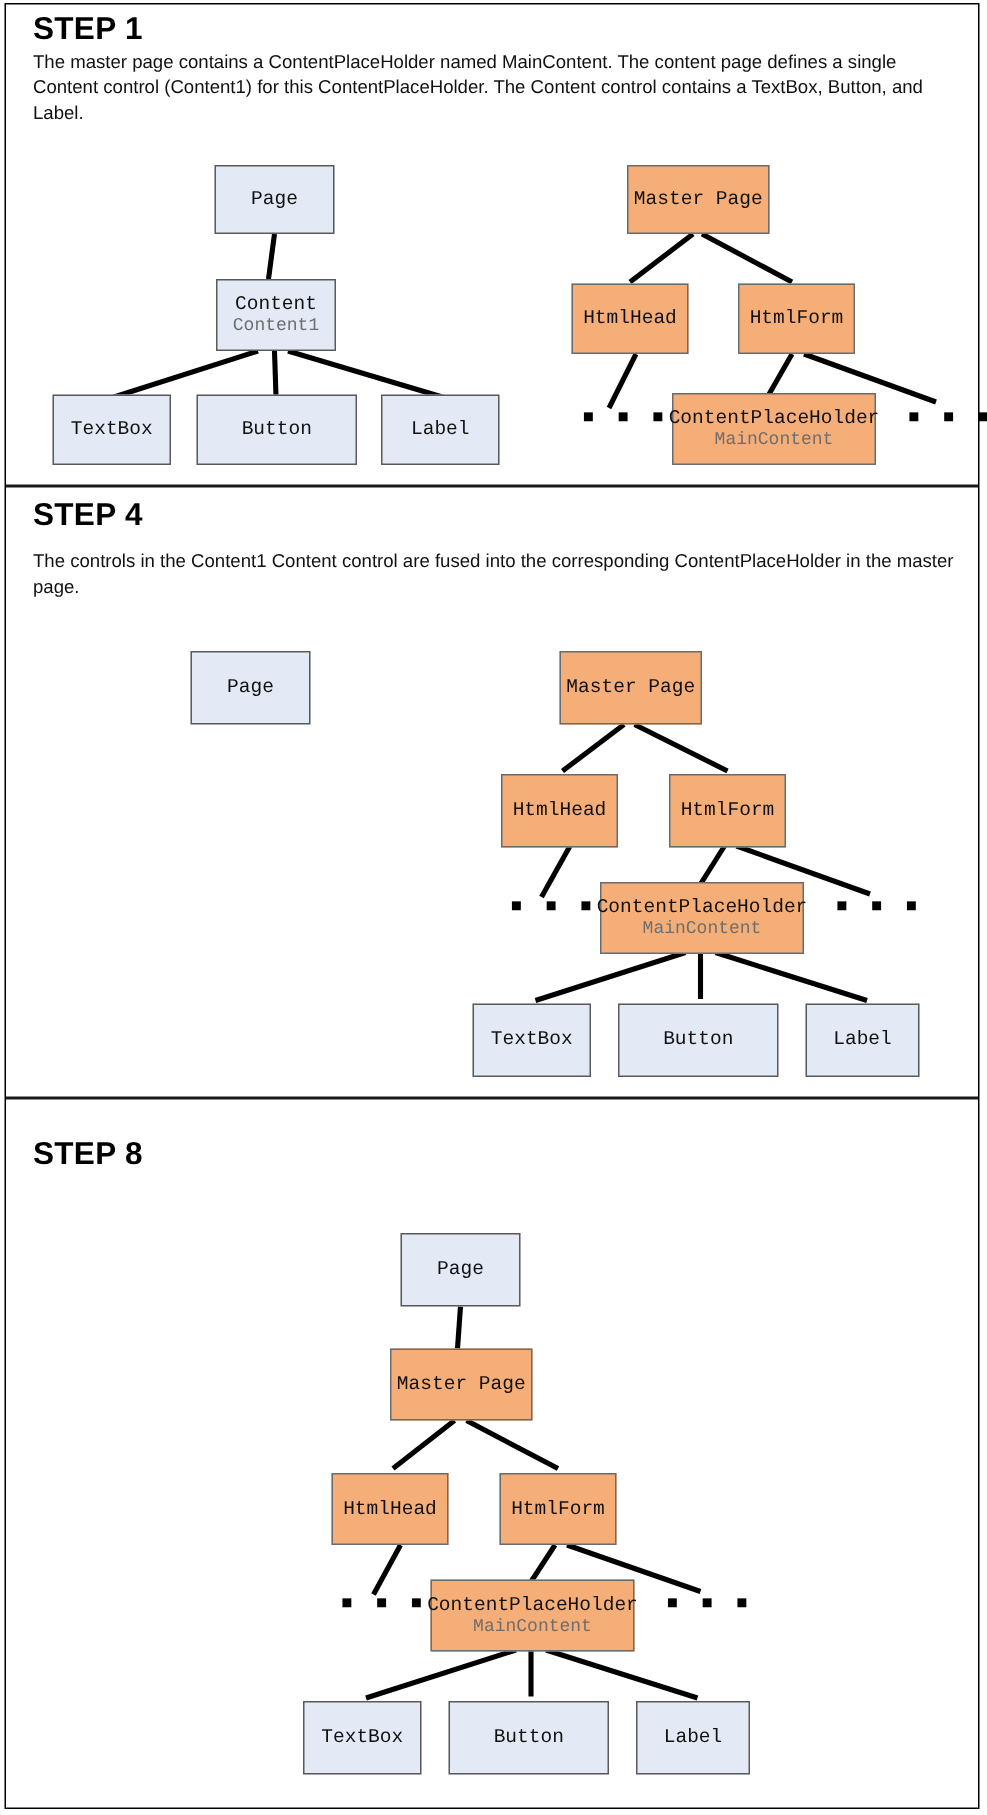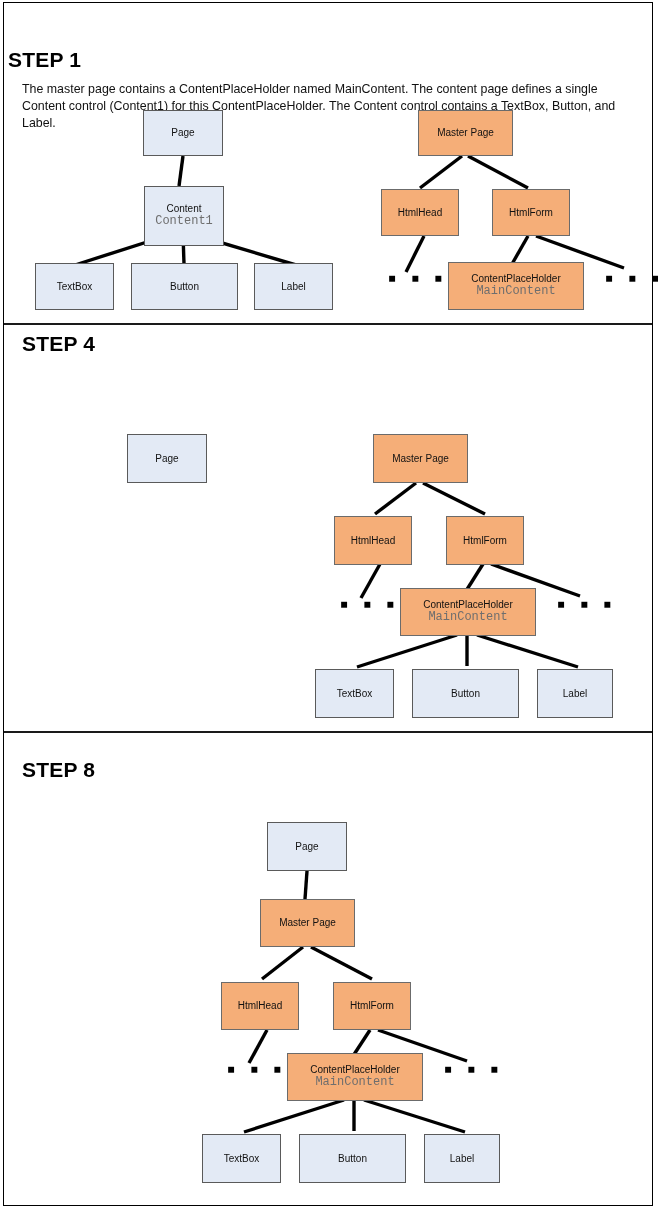--- a/index.html
+++ b/index.html
@@ -45,21 +45,20 @@
     letter-spacing: 0.2px;
     color: #000000;
     white-space: nowrap;
   }
   .step-desc {
     position: absolute;
     font-family: "Liberation Sans", sans-serif;
     font-size: 12.4px;
     line-height: 17px;
     color: #111111;
-    margin-top: 48px;
   }
   .svg-layer {
     position: absolute;
     left: 0;
     top: 0;
     width: 658px;
     height: 1210px;
     pointer-events: none;
   }
   .node {
@@ -74,22 +73,22 @@
   .node.blue {
     background: #e3eaf5;
     border: 1px solid #5a5a5a;
   }
   .node.orange {
     background: #f5ae78;
     border: 1px solid #6b6b6b;
     align-items: center;
   }
   .node .nlabel {
-    font-family: Liberation Sans, sans-serif;
-    font-size: 10px;
+    font-family: Liberation Mono, monospace;
+    font-size: 13px;
     color: #111111;
     white-space: nowrap;
   }
   .node .nsub {
     font-family: "Liberation Mono", monospace;
     font-size: 12px;
     color: #6e6e6e;
     white-space: nowrap;
     margin-top: 1px;
   }
@@ -137,27 +136,27 @@
     <line class="edge" x1="303" y1="947" x2="262" y2="979"></line>
     <line class="edge" x1="311" y1="947" x2="372" y2="979"></line>
     <line class="edge" x1="267" y1="1030" x2="249" y2="1063"></line>
     <line class="edge" x1="370" y1="1030" x2="353" y2="1056"></line>
     <line class="edge" x1="378" y1="1030" x2="467" y2="1061"></line>
     <line class="edge" x1="344" y1="1100" x2="244" y2="1132"></line>
     <line class="edge" x1="354" y1="1100" x2="354" y2="1131"></line>
     <line class="edge" x1="364" y1="1100" x2="465" y2="1132"></line>
   </svg>
 
-  <div class="step-title" style="left:8px; top:8px;margin-top:40px;">STEP 1</div>
+  <div class="step-title" style="left:22px; top:8px;">STEP 1</div>
   <div class="step-desc" style="left:22px; top:33px; width:600px;">The master page contains a ContentPlaceHolder named MainContent. The content page defines a single Content control (Content1) for this ContentPlaceHolder. The Content control contains a TextBox, Button, and Label.</div>
 
   <div class="node blue" style="left:143px; top:110px; width:80px; height:46px;">
     <span class="nlabel">Page</span>
   </div>
-  <div class="node blue" style="left:144px; top:186px; width:80px; height:60px;">
+  <div class="node blue" style="left:144px; top:186px; width:80px; height:48px;">
     <span class="nlabel">Content</span>
     <span class="nsub">Content1</span>
   </div>
   <div class="node blue" style="left:35px; top:263px; width:79px; height:47px;">
     <span class="nlabel">TextBox</span>
   </div>
   <div class="node blue" style="left:131px; top:263px; width:107px; height:47px;">
     <span class="nlabel">Button</span>
   </div>
   <div class="node blue" style="left:254px; top:263px; width:79px; height:47px;">
@@ -175,20 +174,21 @@
   </div>
   <div class="node orange" style="left:448px; top:262px; width:136px; height:48px;">
     <span class="nlabel">ContentPlaceHolder</span>
     <span class="nsub">MainContent</span>
   </div>
   <div class="ellipsis" style="left:388px; top:266px;">▪ ▪ ▪</div>
   <div class="ellipsis" style="left:605px; top:266px;">▪ ▪ ▪</div>
 
   <div class="sec-divider" style="left:4px; top:323px;"></div>
   <div class="step-title" style="left:22px; top:332px;">STEP 4</div>
+  <div class="step-desc" style="left:22px; top:366px; width:614px;">The controls in the Content1 Content control are fused into the corresponding ContentPlaceHolder in the master page.</div>
 
   <div class="node blue" style="left:127px; top:434px; width:80px; height:49px;">
     <span class="nlabel">Page</span>
   </div>
   <div class="node orange" style="left:373px; top:434px; width:95px; height:49px;">
     <span class="nlabel">Master Page</span>
   </div>
   <div class="node orange" style="left:334px; top:516px; width:78px; height:49px;">
     <span class="nlabel">HtmlHead</span>
   </div>

